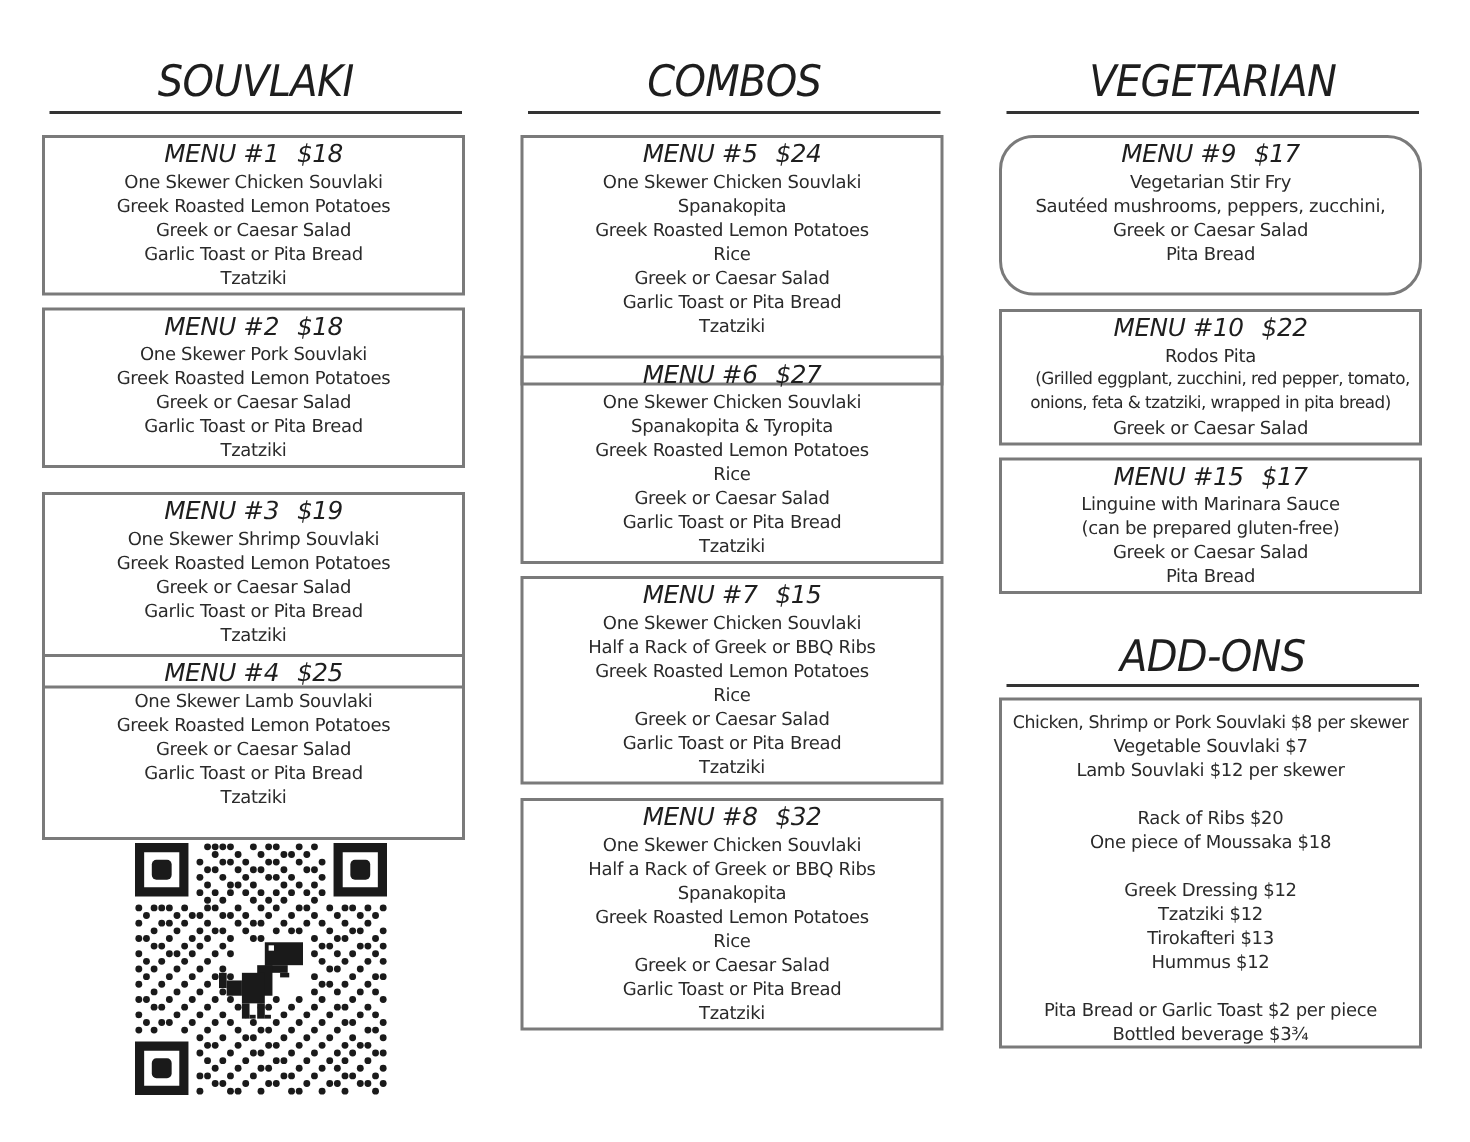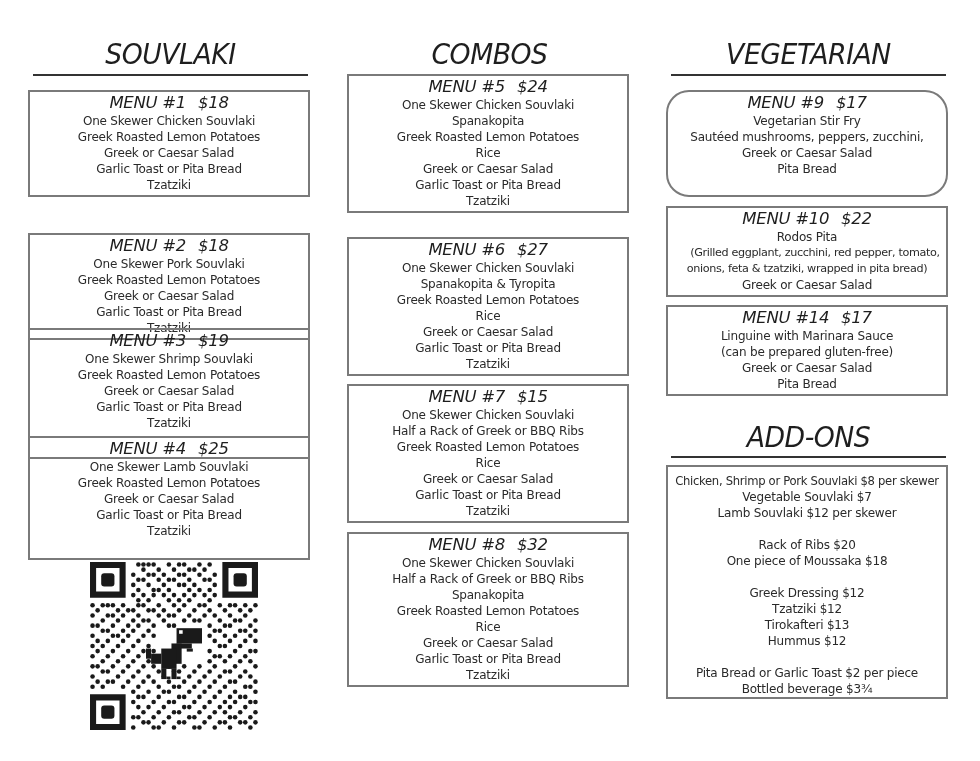--- a/index.html
+++ b/index.html
@@ -39,21 +39,21 @@
 
   <div class="box" style="top:90px;height:107px;">
     <div class="mtitle"><span>MENU #1</span><span class="price">$18</span></div>
     <div class="line">One Skewer Chicken Souvlaki</div>
     <div class="line">Greek Roasted Lemon Potatoes</div>
     <div class="line">Greek or Caesar Salad</div>
     <div class="line">Garlic Toast or Pita Bread</div>
     <div class="line">Tzatziki</div>
   </div>
 
-  <div class="box" style="top:205px;height:107px;margin-top:28px;">
+  <div class="box" style="top:205px;height:107px;">
     <div class="mtitle"><span>MENU #2</span><span class="price">$18</span></div>
     <div class="line">One Skewer Pork Souvlaki</div>
     <div class="line">Greek Roasted Lemon Potatoes</div>
     <div class="line">Greek or Caesar Salad</div>
     <div class="line">Garlic Toast or Pita Bread</div>
     <div class="line">Tzatziki</div>
   </div>
 
   <div class="box" style="top:328px;height:131px;">
     <div class="mtitle"><span>MENU #3</span><span class="price">$19</span></div>
@@ -425,21 +425,21 @@
     <rect x="16" y="21" width="1" height="2"></rect>
     <rect x="15" y="22.5" width="0.8" height="0.5"></rect>
     <rect x="17" y="22.5" width="0.8" height="0.5"></rect>
   </g>
 </svg>
 
 <div class="col" style="left:347px;">
   <div class="hdr" style="top:37px;">COMBOS</div>
   <div class="rule" style="top:74px;"></div>
 
-  <div class="box" style="top:74px;height:139px;">
+  <div class="box" style="top:90px;height:167px;">
     <div class="mtitle"><span>MENU #5</span><span class="price">$24</span></div>
     <div class="line">One Skewer Chicken Souvlaki</div>
     <div class="line">Spanakopita</div>
     <div class="line">Greek Roasted Lemon Potatoes</div>
     <div class="line">Rice</div>
     <div class="line">Greek or Caesar Salad</div>
     <div class="line">Garlic Toast or Pita Bread</div>
     <div class="line">Tzatziki</div>
   </div>
 
@@ -492,21 +492,21 @@
 
   <div class="box" style="top:206px;height:91px;">
     <div class="mtitle"><span>MENU #10</span><span class="price">$22</span></div>
     <div class="line">Rodos Pita</div>
     <div class="line" style="font-size:11.2px;letter-spacing:-0.35px;margin-left:16px;">(Grilled eggplant, zucchini, red pepper, tomato,</div>
     <div class="line" style="font-size:11.2px;letter-spacing:-0.35px;">onions, feta &amp; tzatziki, wrapped in pita bread)</div>
     <div class="line">Greek or Caesar Salad</div>
   </div>
 
   <div class="box" style="top:305px;height:91px;">
-    <div class="mtitle"><span>MENU #14</span><span class="price">$17</span></div>
+    <div class="mtitle"><span>MENU #15</span><span class="price">$17</span></div>
     <div class="line">Linguine with Marinara Sauce</div>
     <div class="line">(can be prepared gluten-free)</div>
     <div class="line">Greek or Caesar Salad</div>
     <div class="line">Pita Bread</div>
   </div>
 
   <div class="hdr" style="top:420px;">ADD-ONS</div>
   <div class="rule" style="top:456px;"></div>
 
   <div class="box addons" style="top:465px;height:234px;padding-top:6px;">

